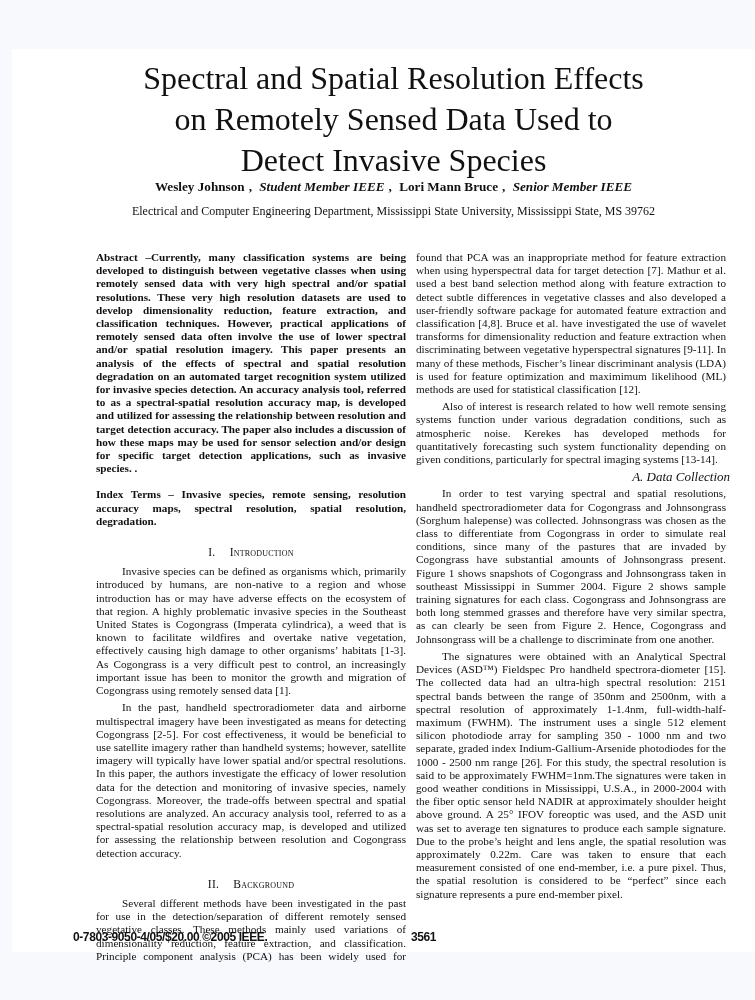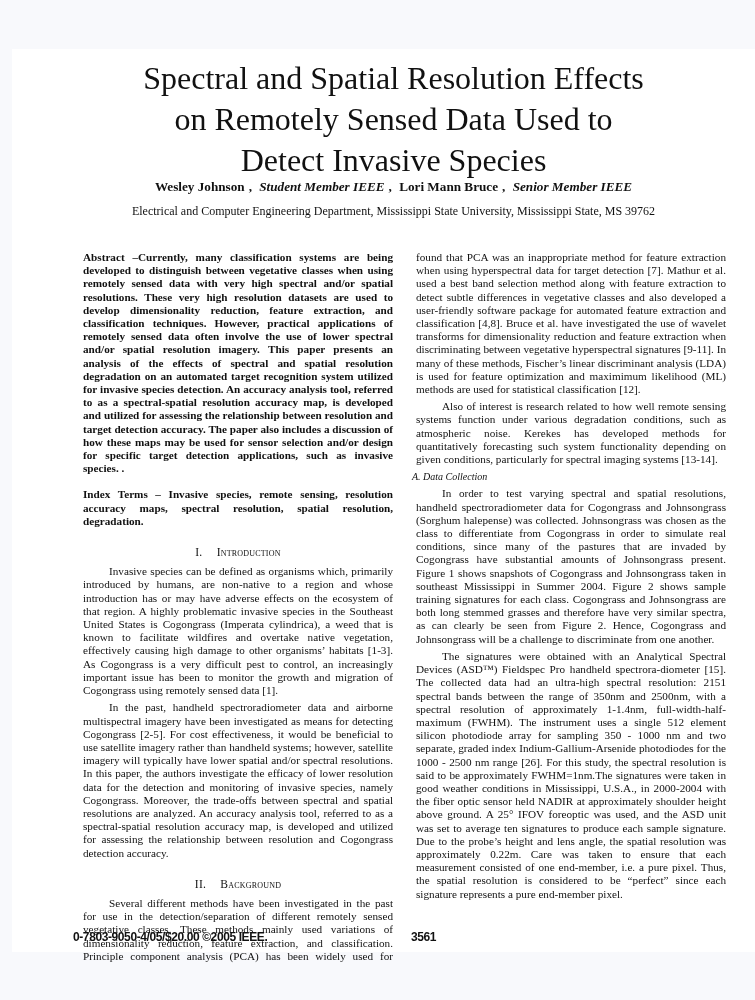--- a/index.html
+++ b/index.html
@@ -41,36 +41,36 @@
       font-size: 12px;
     }
     .col {
       position: absolute;
       top: 194px;
       width: 318px;
       font-size: 11.2px;
       line-height: 13.2px;
       text-align: justify;
     }
-    .col.left { left: 63px; }
+    .col.left { left: 76px; }
     .col.right { left: 396px; }
     .abstract { font-weight: bold; }
     .index-terms { font-weight: bold; margin-top: 13px; }
     .sec-head {
       text-align: center;
       font-size: 11.6px;
       margin: 18px 0 6px 0;
       letter-spacing: 0.2px;
     }
     .sec-head .sc { font-variant: small-caps; }
     .subsec {
       font-style: italic;
-      font-size: 10px;
+      font-size: 13px;
       margin: 2px 0 1px 0;
-      text-align: left;
+      text-align: right;
     }
     p.body { text-indent: 26px; }
     .footer-left {
       position: absolute;
       left: 57px; top: 877px;
       font-family: "Liberation Sans", "DejaVu Sans", sans-serif;
       font-weight: bold;
       font-size: 12px;
       letter-spacing: -0.4px;
     }

